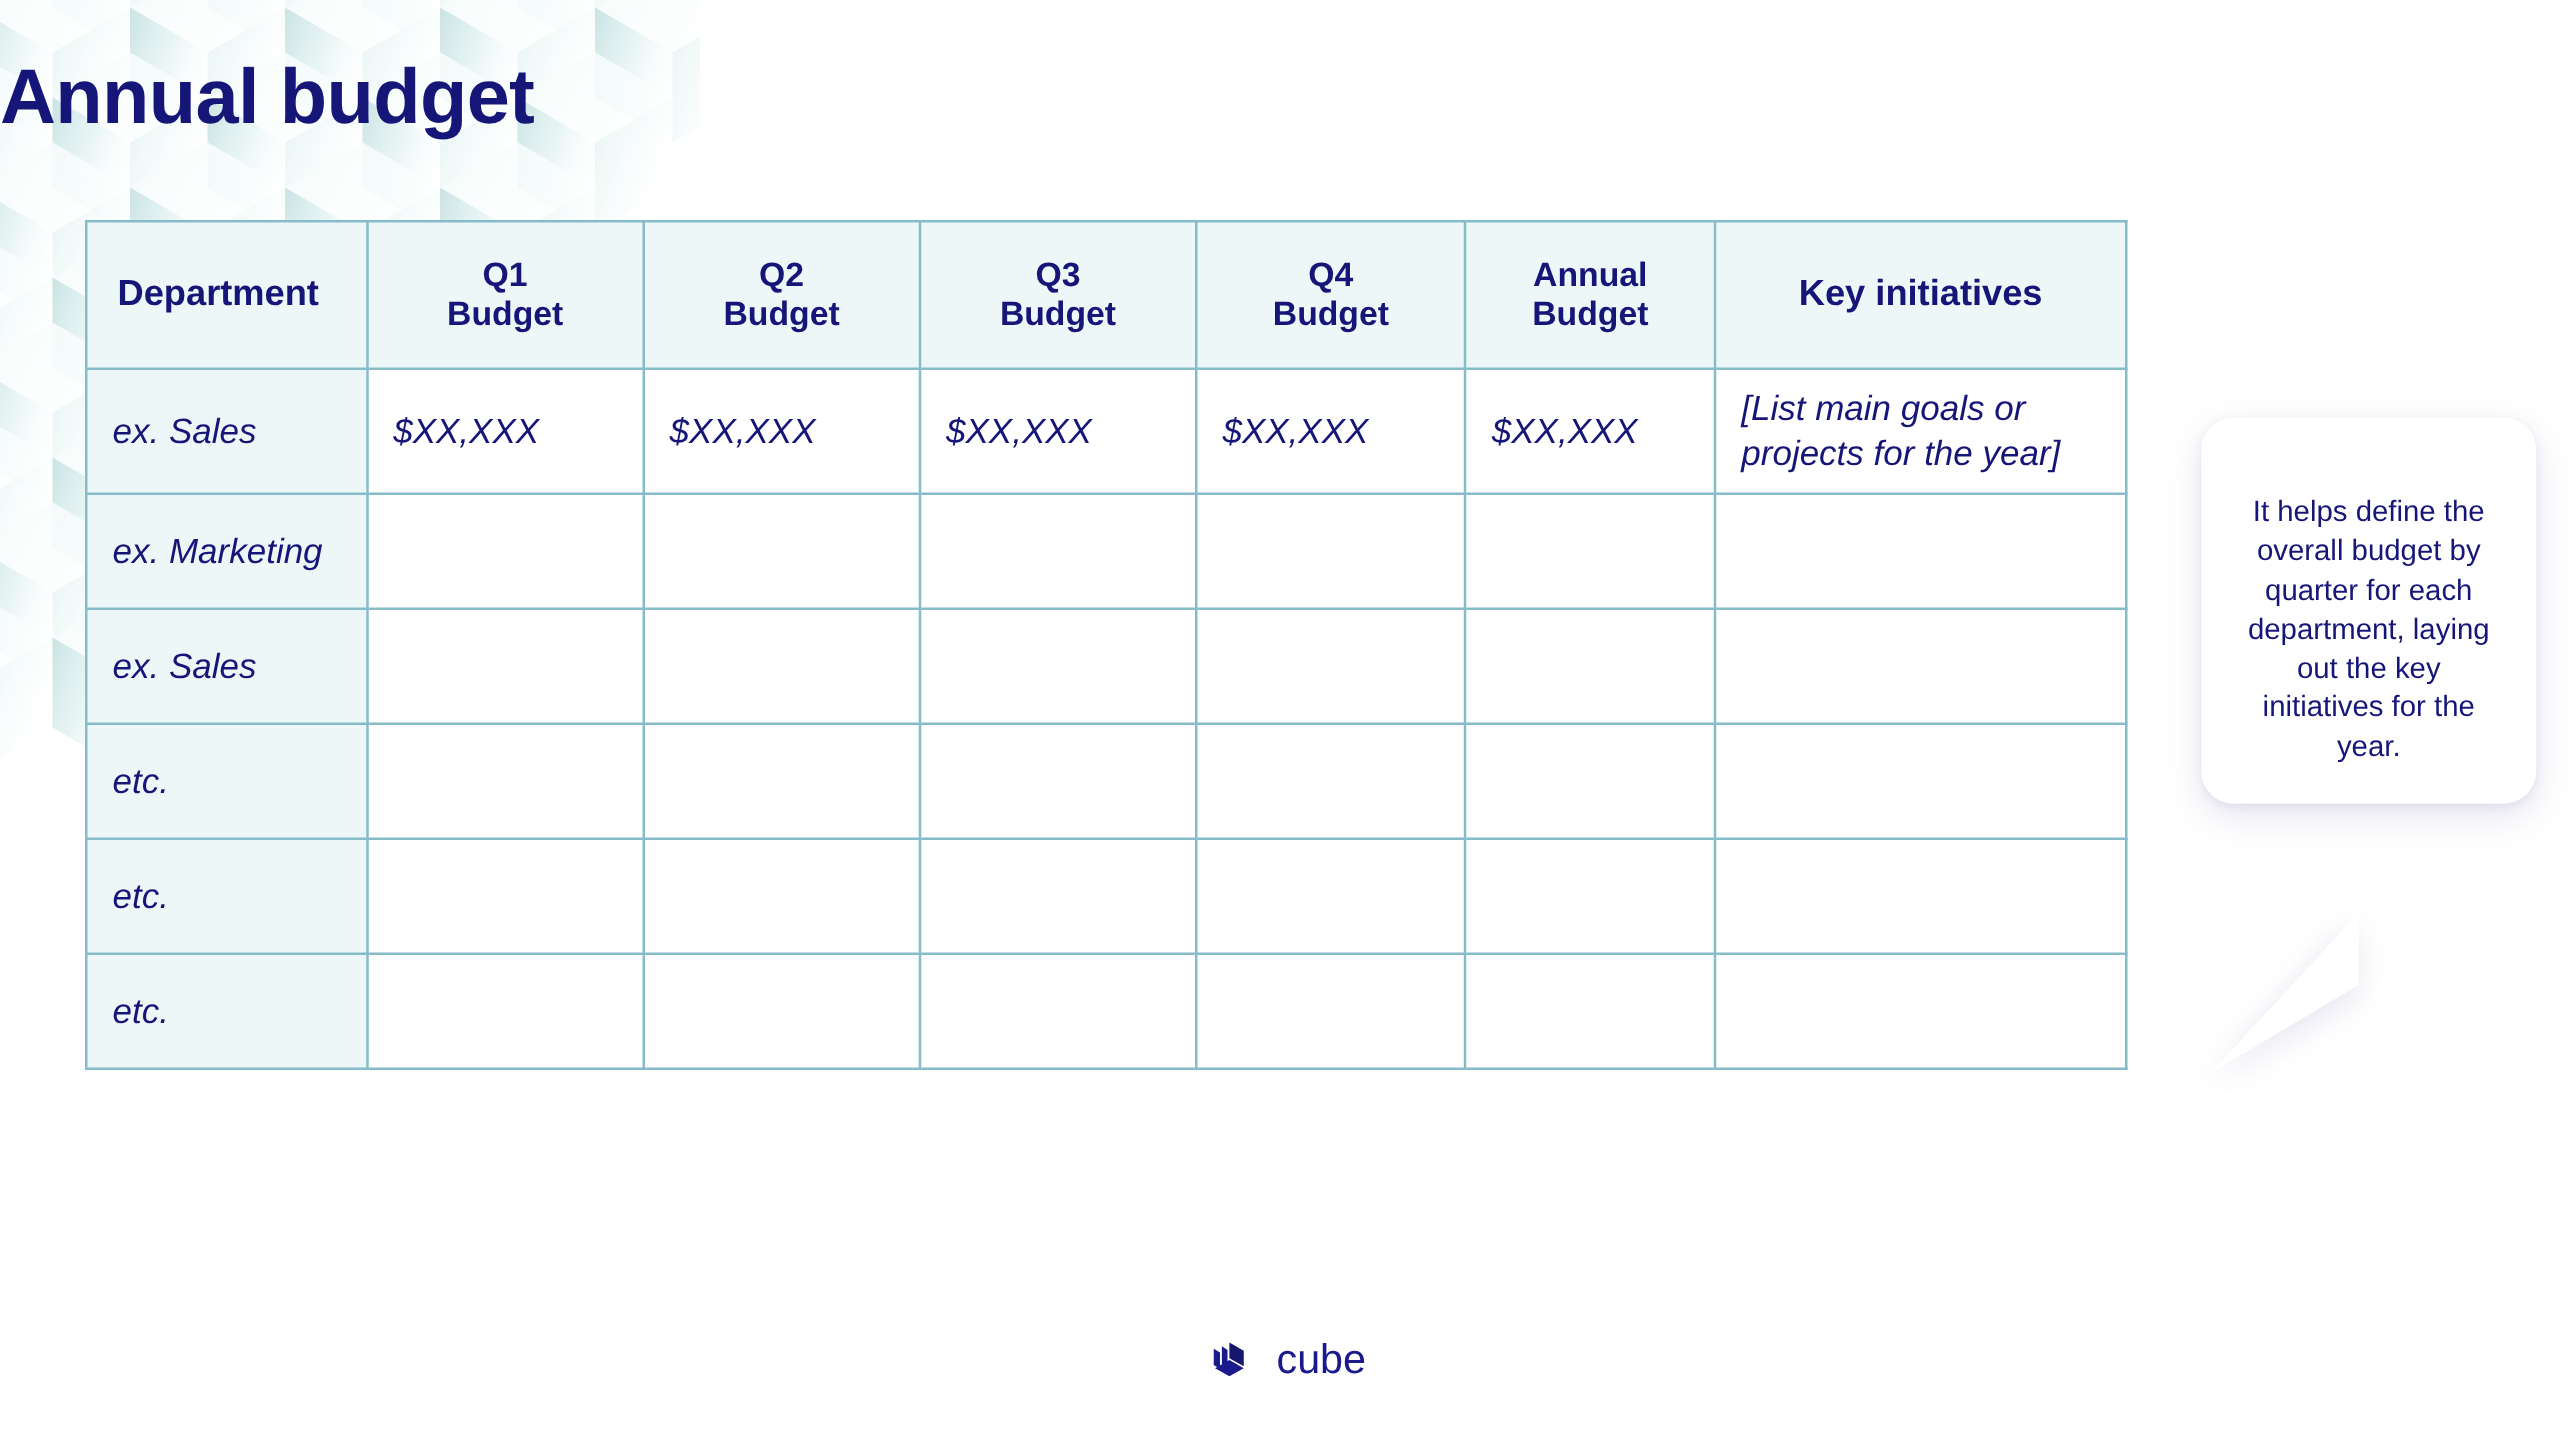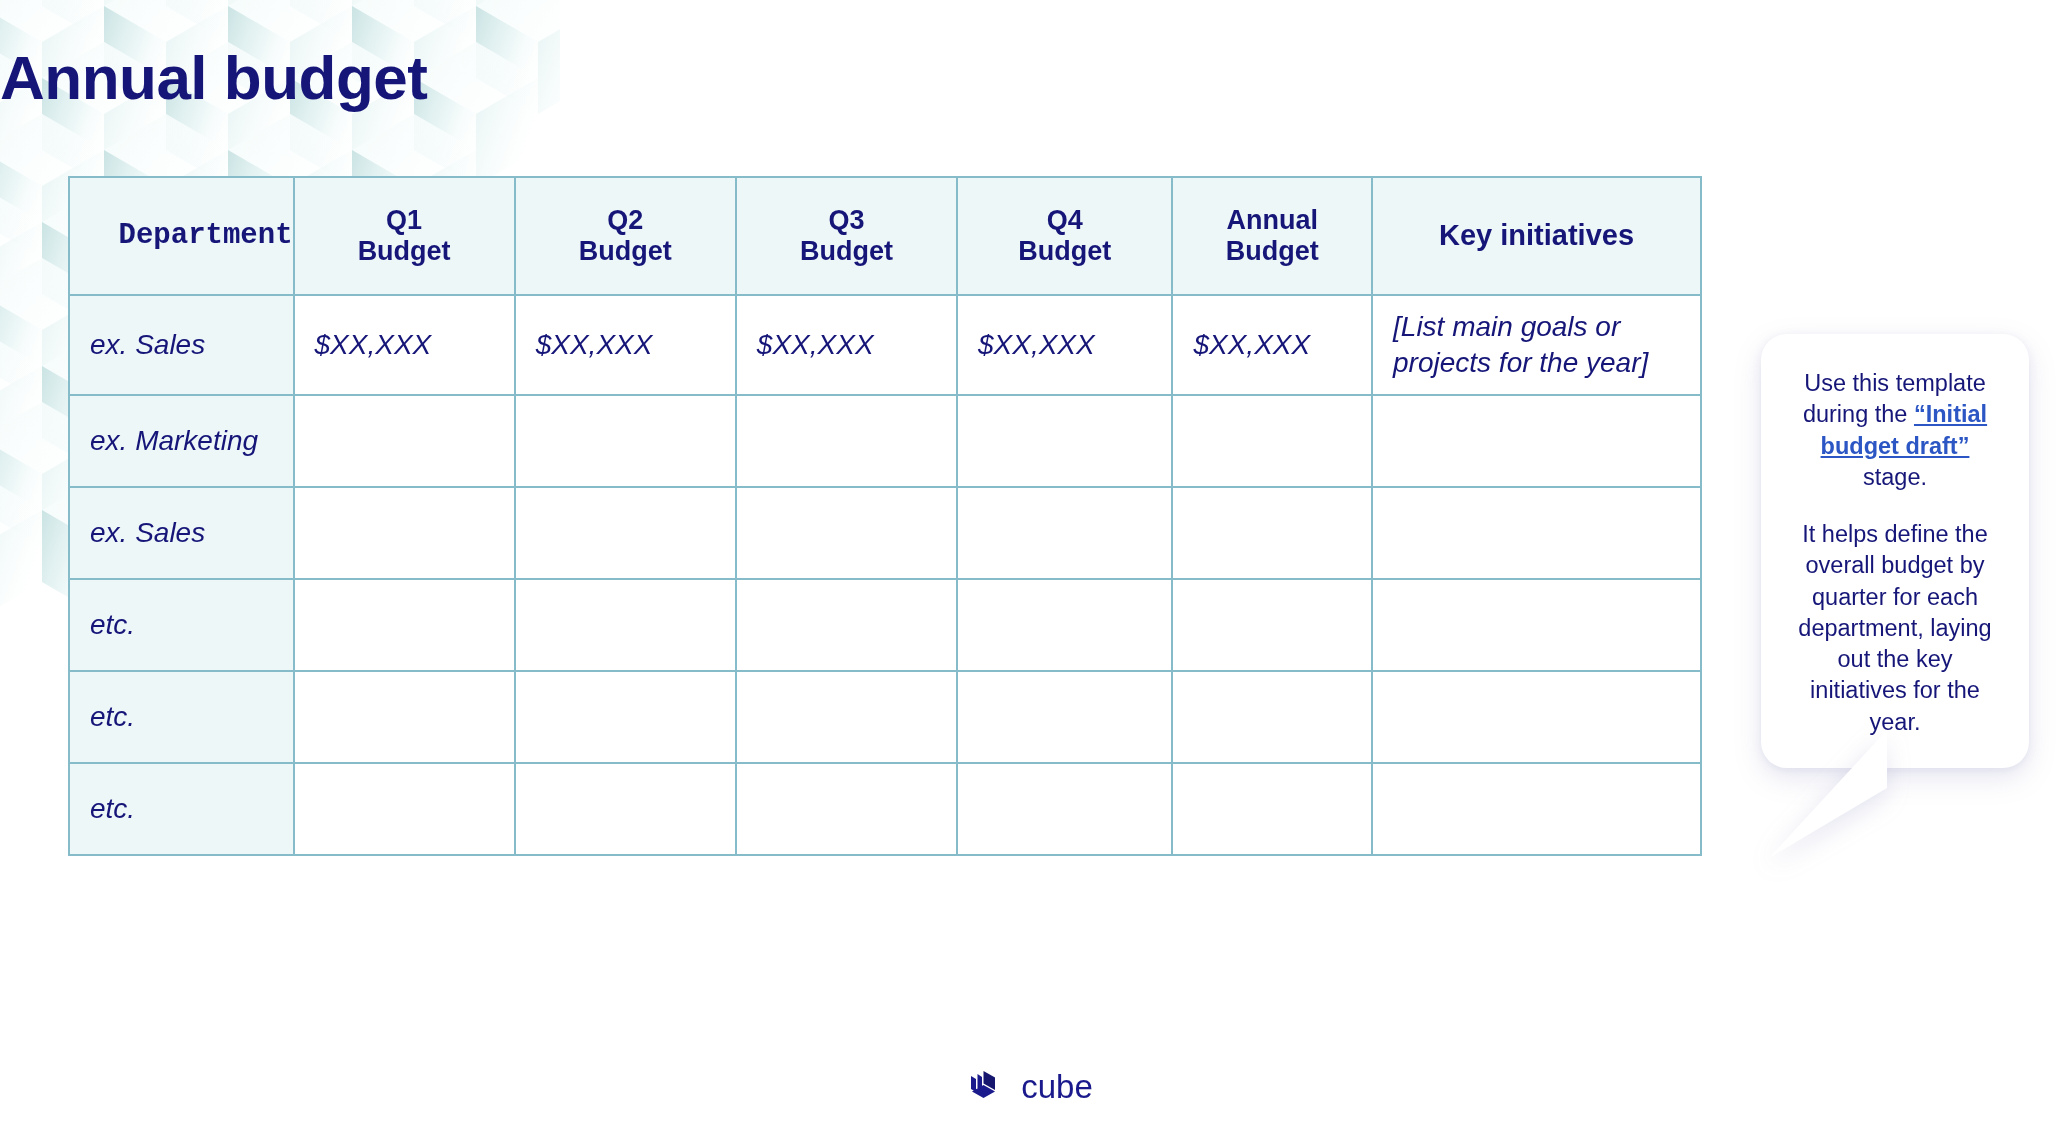--- a/index.html
+++ b/index.html
@@ -66,23 +66,22 @@
     background: #eef7f8;
     height: 116px;
     font-weight: bold;
     font-size: 27px;
     line-height: 1.16;
     text-align: center;
     font-family: "Liberation Sans", sans-serif;
   }
   thead th.col-dept {
     font-size: 29px;
-    text-align: right;
+    text-align: left;
     padding-left: 24px;
-    font-family: Liberation Mono, monospace;
   }
   thead th.col-key {
     font-size: 29px;
   }
 
   tbody td {
     height: 90px;
     font-size: 28px;
     font-style: italic;
     font-family: "Liberation Sans", sans-serif;
@@ -153,21 +152,21 @@
     filter: drop-shadow(-2px 8px 12px rgba(120,120,180,0.20));
   }
 
   
   #footer-logo {
     position: absolute;
     left: 0;
     top: 1068px;
     width: 2060px;
     display: flex;
-    align-items: flex-start;
+    align-items: center;
     justify-content: center;
     gap: 24px;
     z-index: 3;
   }
   #footer-logo .logo-text {
     font-size: 33px;
     color: #1a1a8c;
     font-family: "Liberation Sans", sans-serif;
     letter-spacing: 0px;
   }
@@ -344,21 +343,20 @@
       </tr>
     </tbody>
   </table>
 </div>
 
 <div id="callout">
   <svg id="callout-tail" viewBox="0 0 130 130" xmlns="http://www.w3.org/2000/svg">
     <polygon points="118,0 118,58 0,128" fill="#ffffff"></polygon>
   </svg>
   <div id="callout-body">
-    <p class="para-1"><span>Use this template during the </span><a class="callout-link">“Initial budget draft”</a><span> stage.</span></p>
     <p class="para-2">It helps define the overall budget by quarter for each department, laying out the key initiatives for the year.</p>
   </div>
 </div>
 
 <div id="footer-logo">
   <svg width="30" height="32" viewBox="0 0 30 32" xmlns="http://www.w3.org/2000/svg">
     <polygon points="15,1 29,9 29,24 15,31 1,24 1,9" fill="#1a1a8c" opacity="0"></polygon>
     <polygon points="4,8 4,21 9,24 9,11" fill="#1a1a8c"></polygon>
     <polygon points="10.5,6 10.5,20 15,23 15,9" fill="#1a1a8c"></polygon>
     <polygon points="16.5,3 28,9.5 28,22 16.5,15.5" fill="#16166e"></polygon>

